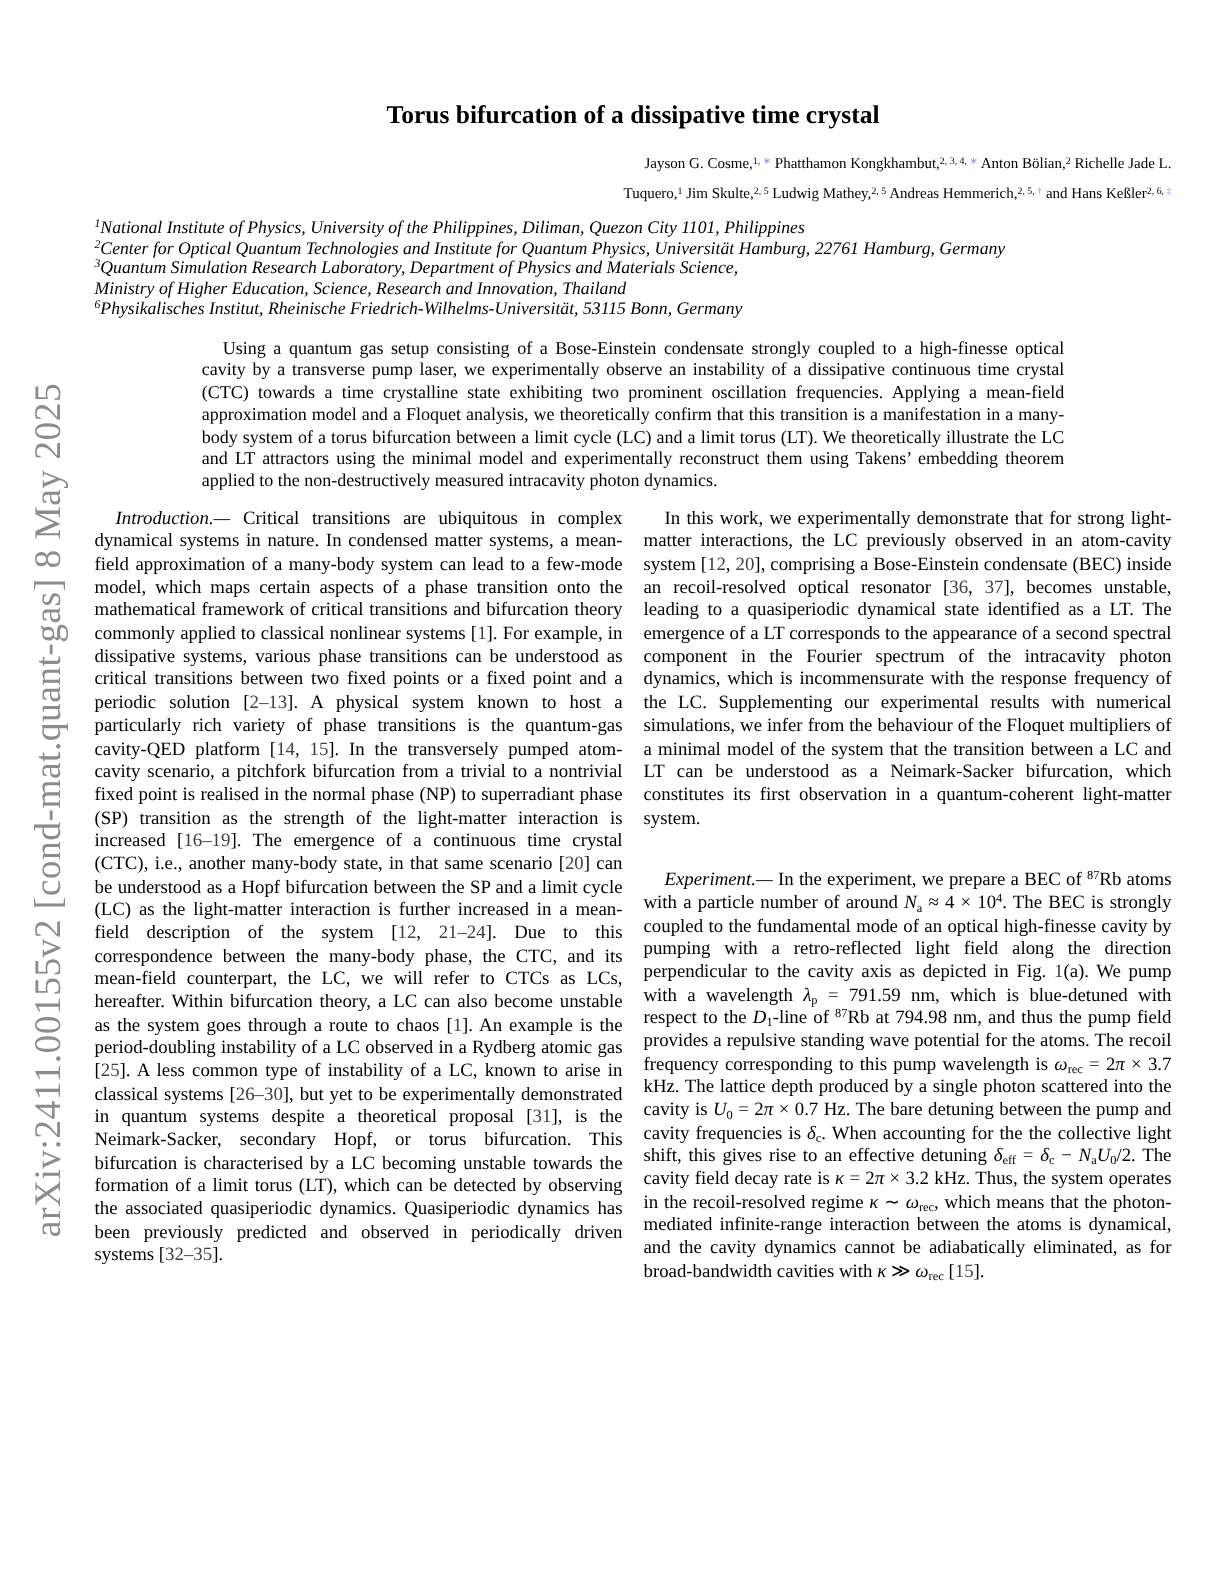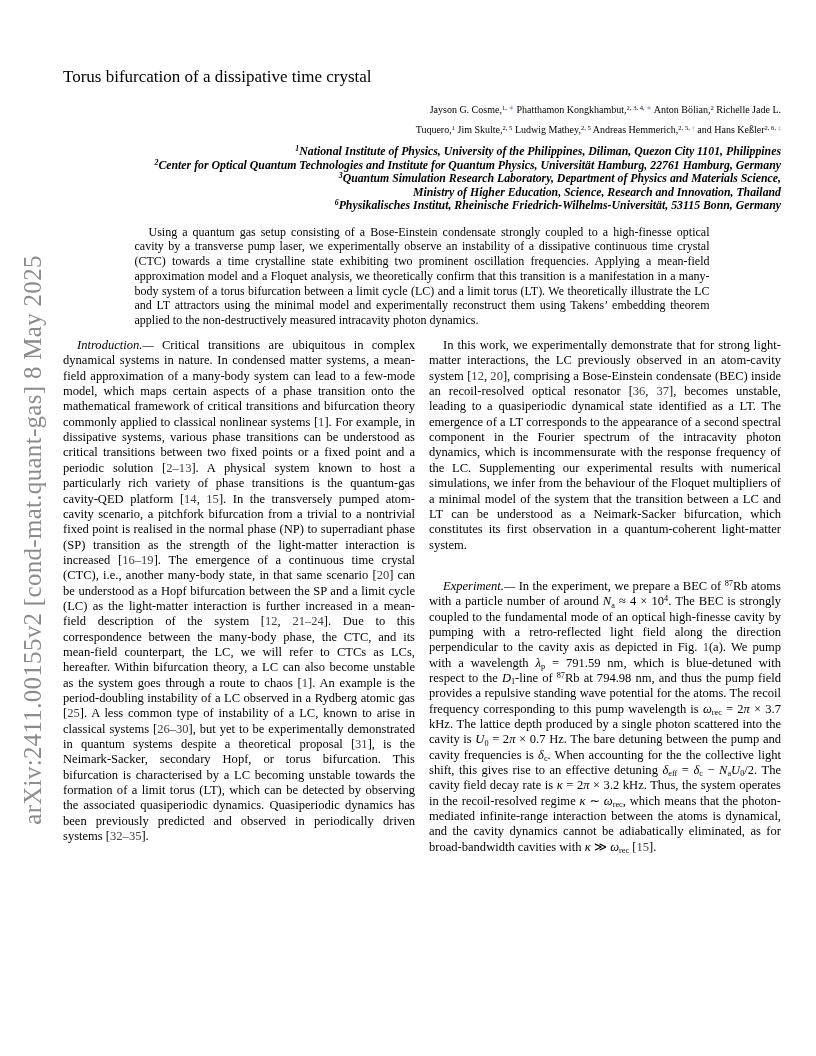--- a/index.html
+++ b/index.html
@@ -23,36 +23,36 @@
     letter-spacing: 0.3px;
   }
   .content {
     position: absolute;
     left: 63px;
     top: 0;
     width: 718px;
   }
   .title {
     margin: 67px 0 0 0;
+    text-align: center;
     font-size: 17px;
-    font-weight: normal;
+    font-weight: bold;
   }
   .authors-block {
     margin-top: 13px;
     text-align: right;
     font-size: 10px;
     line-height: 20px;
   }
   .affils {
     margin-top: 5px;
-    text-align: right;
+    text-align: left;
     font-style: italic;
     font-size: 11.8px;
     line-height: 13.5px;
-    font-weight: bold;
   }
   .abstract {
     width: 575px;
     margin: 12px auto 0 auto;
     text-align: justify;
     text-indent: 14px;
     font-size: 12px;
     line-height: 14.8px;
   }
   .cols {

